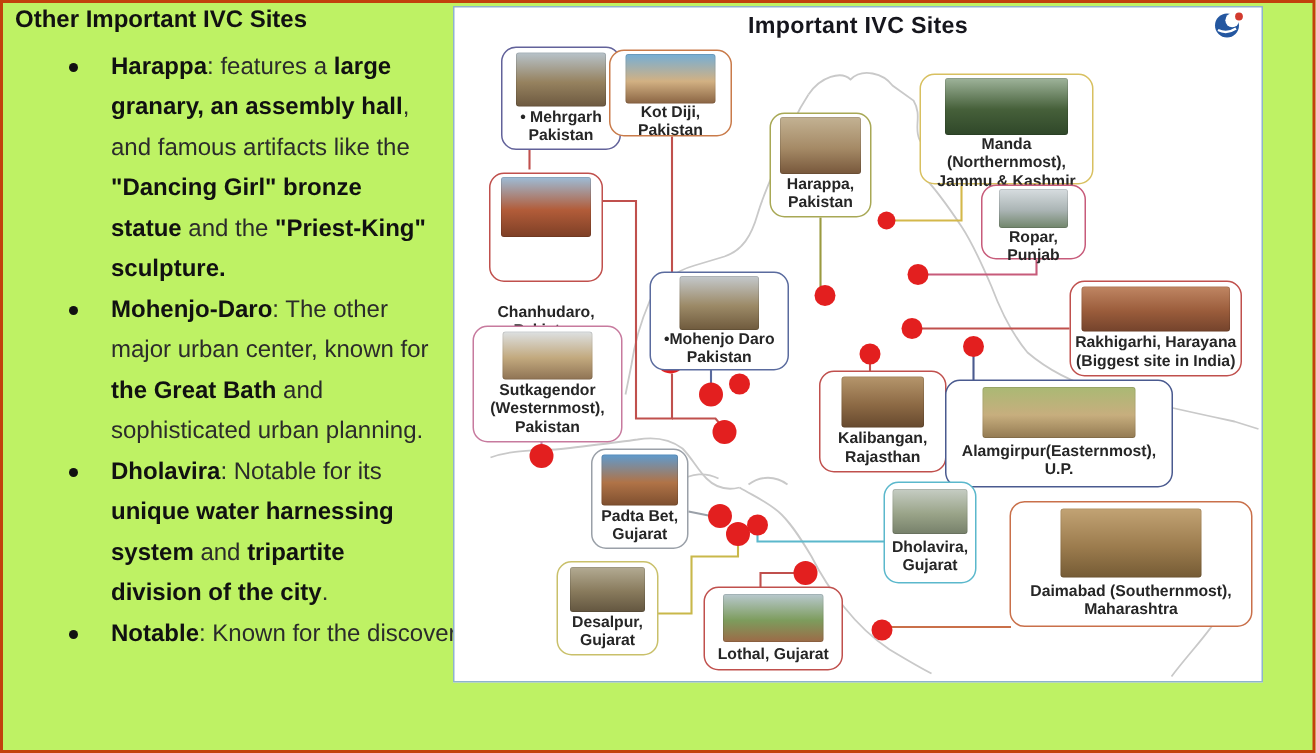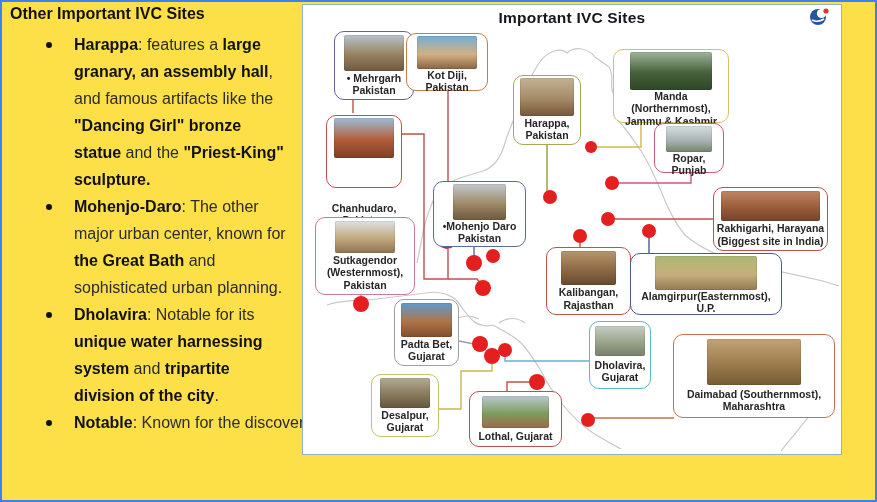--- a/index.html
+++ b/index.html
@@ -1,17 +1,17 @@
 <!DOCTYPE html>
 <html><head>
 <meta charset="utf-8">
 <style>
   html,body{margin:0;padding:0;background:#fff;}
   body{width:877px;height:502px;overflow:hidden;font-family:"Liberation Sans",sans-serif;}
-  .page{position:absolute;left:0;top:0;width:873px;height:498px;border:2px solid #3b82f6;background:#fde047;}
+  .page{position:absolute;left:0;top:0;width:873px;height:498px;border:2px solid #c2410c;background:#bef264;}
   
   .ltitle{position:absolute;left:8px;top:3px;font-size:16px;font-weight:bold;color:#111;}
   .bullets{position:absolute;left:38px;top:29px;}
   .bullet{display:flex;align-items:flex-start;}
   .marker{width:34px;flex:none;position:relative;}
   .marker::after{content:"";position:absolute;left:6px;top:11px;width:6px;height:6px;border-radius:50%;background:#111;}
   .btext{width:217px;font-size:16px;line-height:27px;color:#2b2b2b;}
   .bullet.wide .btext{width:662px;}
   .btext b{color:#111;}
   
@@ -128,21 +128,21 @@
           <div class="clabel">Rakhigarhi, Harayana (Biggest site in India)</div>
         </div>
         <div class="card" style="left: 12px; top: 212px; width: 100px; height: 78px; border-color: rgb(199, 122, 158);">
           <div class="photo" style="height: 32px; width: 64%; background: linear-gradient(rgb(221, 225, 227), rgb(194, 169, 126) 55%, rgb(143, 115, 84));"></div>
           <div class="clabel">Sutkagendor (Westernmost), Pakistan</div>
         </div>
         <div class="card" style="left: 243px; top: 242px; width: 85px; height: 68px; border-color: rgb(192, 80, 77);">
           <div class="photo" style="height: 34px; width: 70%; background: linear-gradient(rgb(181, 150, 108), rgb(141, 106, 69) 55%, rgb(102, 73, 46));"></div>
           <div class="clabel">Kalibangan, Rajasthan</div>
         </div>
-        <div class="card" style="left: 327px; top: 248px; width: 152px; height: 62px; border-color: rgb(74, 90, 143);">
+        <div class="card" style="left: 327px; top: 248px; width: 152px; height: 72px; border-color: rgb(74, 90, 143);">
           <div class="photo" style="height: 34px; width: 70%; background: linear-gradient(rgb(170, 185, 116), rgb(199, 174, 126) 55%, rgb(147, 122, 82));"></div>
           <div class="clabel">Alamgirpur(Easternmost), U.P.</div>
         </div>
         <div class="card" style="left: 286px; top: 316px; width: 62px; height: 68px; border-color: rgb(91, 184, 204);">
           <div class="photo" style="height: 30px; width: 88%; background: linear-gradient(rgb(198, 205, 196), rgb(154, 164, 137) 55%, rgb(118, 128, 106));"></div>
           <div class="clabel">Dholavira, Gujarat</div>
         </div>
         <div class="card" style="left: 370px; top: 329px; width: 162px; height: 84px; border-color: rgb(201, 112, 74);">
           <div class="photo" style="height: 46px; width: 60%; background: linear-gradient(rgb(194, 163, 116), rgb(156, 124, 78) 55%, rgb(117, 91, 53));"></div>
           <div class="clabel">Daimabad (Southernmost), Maharashtra</div>

